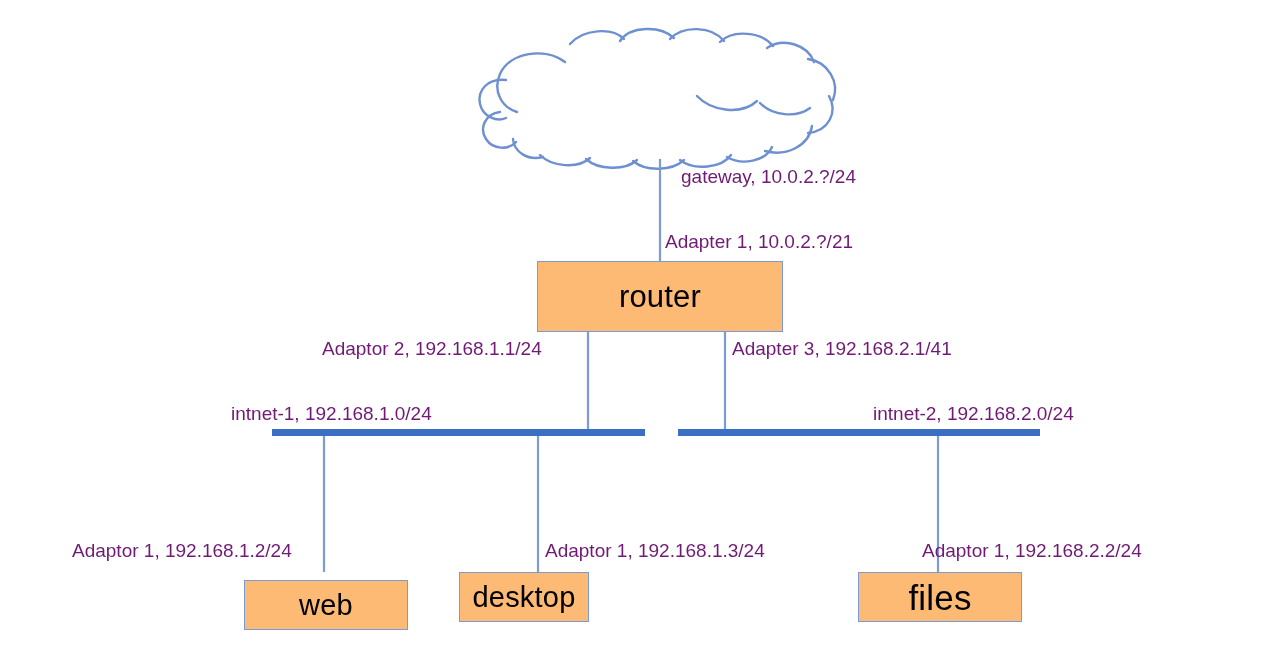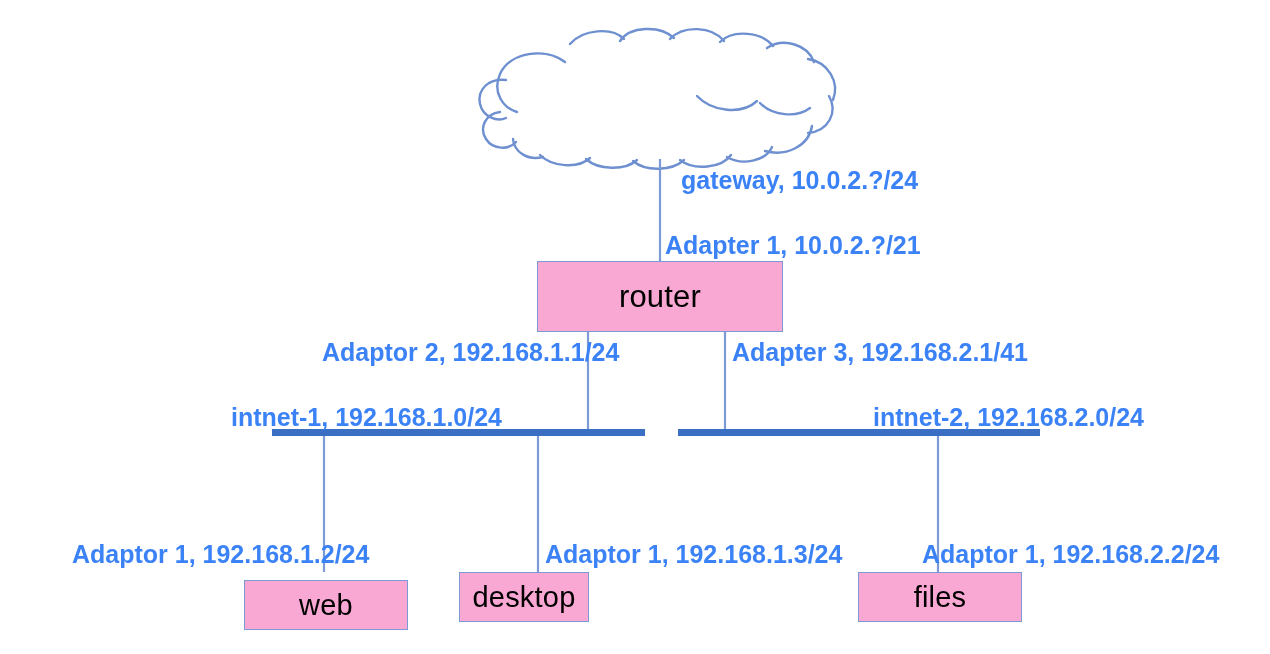--- a/index.html
+++ b/index.html
@@ -23,21 +23,21 @@
     position: absolute;
     left: 0;
     top: 0;
     width: 1270px;
     height: 654px;
   }
   .node-box {
     position: absolute;
     box-sizing: border-box;
     border: 1.6px solid #7C9BD6;
-    background: #f9a8d4;
+    background: #fdba74;
     display: flex;
     align-items: center;
     justify-content: center;
     color: #000000;
   }
   .node-label {
     font-weight: 400;
     letter-spacing: 0.2px;
     line-height: 1;
     white-space: nowrap;
@@ -62,28 +62,28 @@
     width: 130px;
     height: 50px;
   }
   #node-desktop .node-label { font-size: 29px; }
   #node-files {
     left: 858px;
     top: 572px;
     width: 164px;
     height: 50px;
   }
-  #node-files .node-label { font-size: 29px; }
+  #node-files .node-label { font-size: 35px; }
   .edge-label {
     position: absolute;
-    font-size: 25px;
-    font-weight: 700;
+    font-size: 19px;
+    font-weight: 400;
     line-height: 1.1;
     white-space: nowrap;
-    color: #3b82f6;
+    color: #701a75;
   }
   #label-gateway   { left: 681px; top: 167px; }
   #label-adapter1-router { left: 665px; top: 232px; }
   #label-adaptor2  { left: 322px; top: 339px; }
   #label-adapter3  { left: 732px; top: 339px; }
   #label-intnet1   { left: 231px; top: 404px; }
   #label-intnet2   { left: 841px; top: 404px; margin-left: 32px; }
   #label-web-adaptor   { left: 44px;  top: 541px; margin-left: 28px; }
   #label-desktop-adaptor { left: 545px; top: 541px; }
   #label-files-adaptor   { left: 922px; top: 541px; }

